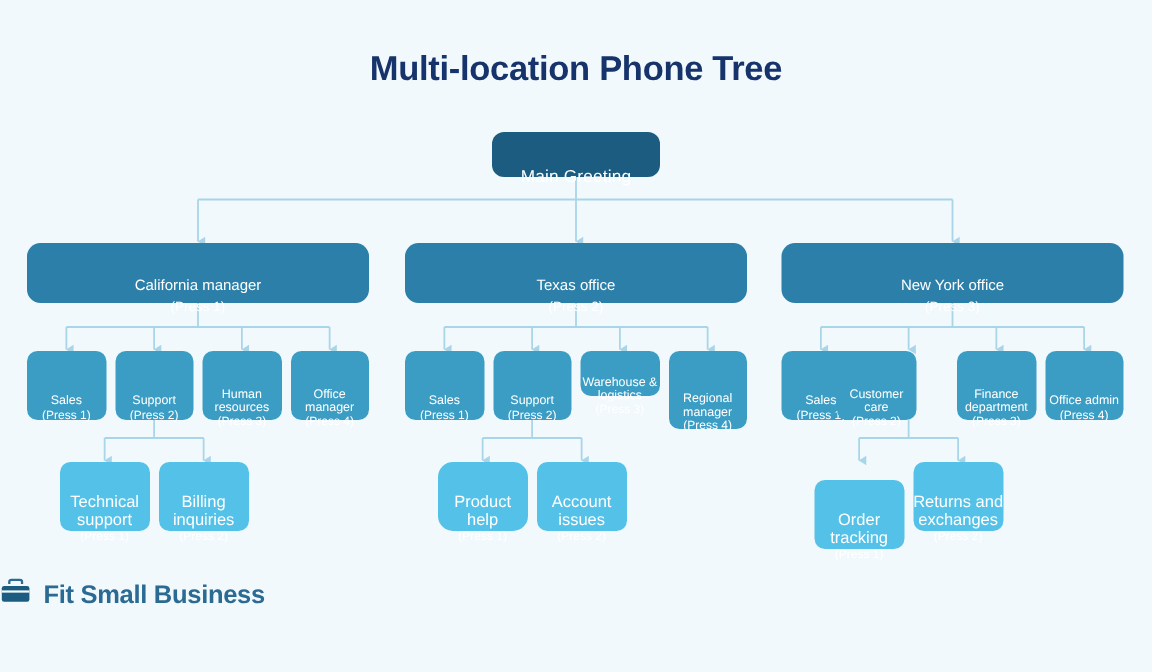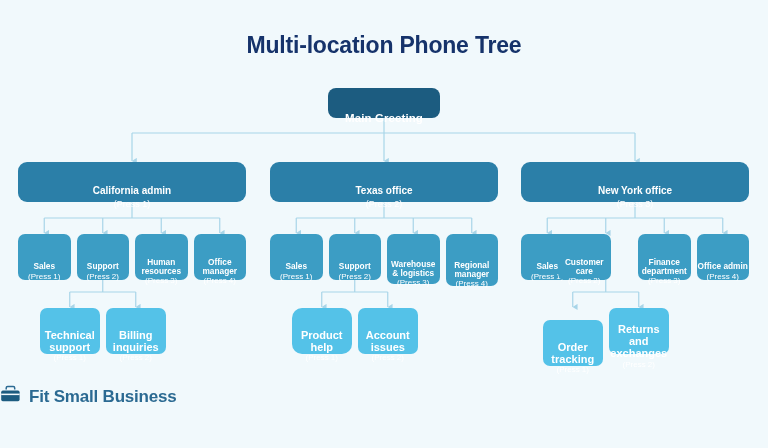--- a/index.html
+++ b/index.html
@@ -33,21 +33,21 @@
     box-sizing: border-box;
     border-radius: 7px;
     color: #ffffff;
     display: flex;
     flex-direction: column;
     align-items: center;
     justify-content: center;
     text-align: center;
     line-height: 1.12;
   }
-  .node .t1 { font-weight: bold; display: block; margin-top: 30px; }
+  .node .t1 { font-weight: normal; display: block; margin-top: 30px; }
   .node .t2 { font-weight: normal; display: block; }
 
   
   .tier1 {
     background: #1c5c80;
     border-radius: 8px;
   }
   .tier1 .t1 { font-size: 11.5px; letter-spacing: .1px; }
 
   
@@ -152,21 +152,21 @@
         <path d="M 384 133 L 384 161" marker-end="url(#arw)"></path>
         <path d="M 635 133 L 635 161" marker-end="url(#arw)"></path>
       </g>
   </svg>
 
   <div id="nodes">
       <div class="node tier1" style="left: 328px; top: 88px; width: 112px; height: 30px;">
         <span class="t1">Main Greeting</span>
       </div>
       <div class="node tier2" style="left: 18px; top: 162px; width: 228px; height: 40px;">
-        <span class="t1">California admin</span>
+        <span class="t1">California manager</span>
         <span class="t2">(Press 1)</span>
       </div>
       <div class="node tier3" style="left: 18px; top: 234px; width: 52.5px; height: 46px;">
         <span class="t1">Sales</span>
         <span class="t2">(Press 1)</span>
       </div>
       <div class="node tier3" style="left: 76.5px; top: 234px; width: 52.5px; height: 46px;">
         <span class="t1">Support</span>
         <span class="t2">(Press 2)</span>
       </div>
@@ -199,21 +199,21 @@
         <span class="t2">(Press 2)</span>
       </div>
       <div class="node tier4" style="left: 291.75px; top: 308px; width: 60px; height: 46px; border-radius: 10px;">
         <span class="t1">Product help</span>
         <span class="t2">(Press 1)</span>
       </div>
       <div class="node tier4" style="left: 357.75px; top: 308px; width: 60px; height: 46px;">
         <span class="t1">Account issues</span>
         <span class="t2">(Press 2)</span>
       </div>
-      <div class="node tier3" style="left: 387px; top: 234px; width: 52.5px; height: 50px;">
+      <div class="node tier3" style="left: 387px; top: 234px; width: 52.5px; height: 30px;">
         <span class="t1">Warehouse &amp; logistics</span>
         <span class="t2">(Press 3)</span>
       </div>
       <div class="node tier3" style="left: 445.5px; top: 234px; width: 52.5px; height: 52px;">
         <span class="t1">Regional manager</span>
         <span class="t2">(Press 4)</span>
       </div>
       <div class="node tier2" style="left: 521px; top: 162px; width: 228px; height: 40px;">
         <span class="t1">New York office</span>
         <span class="t2">(Press 3)</span>

